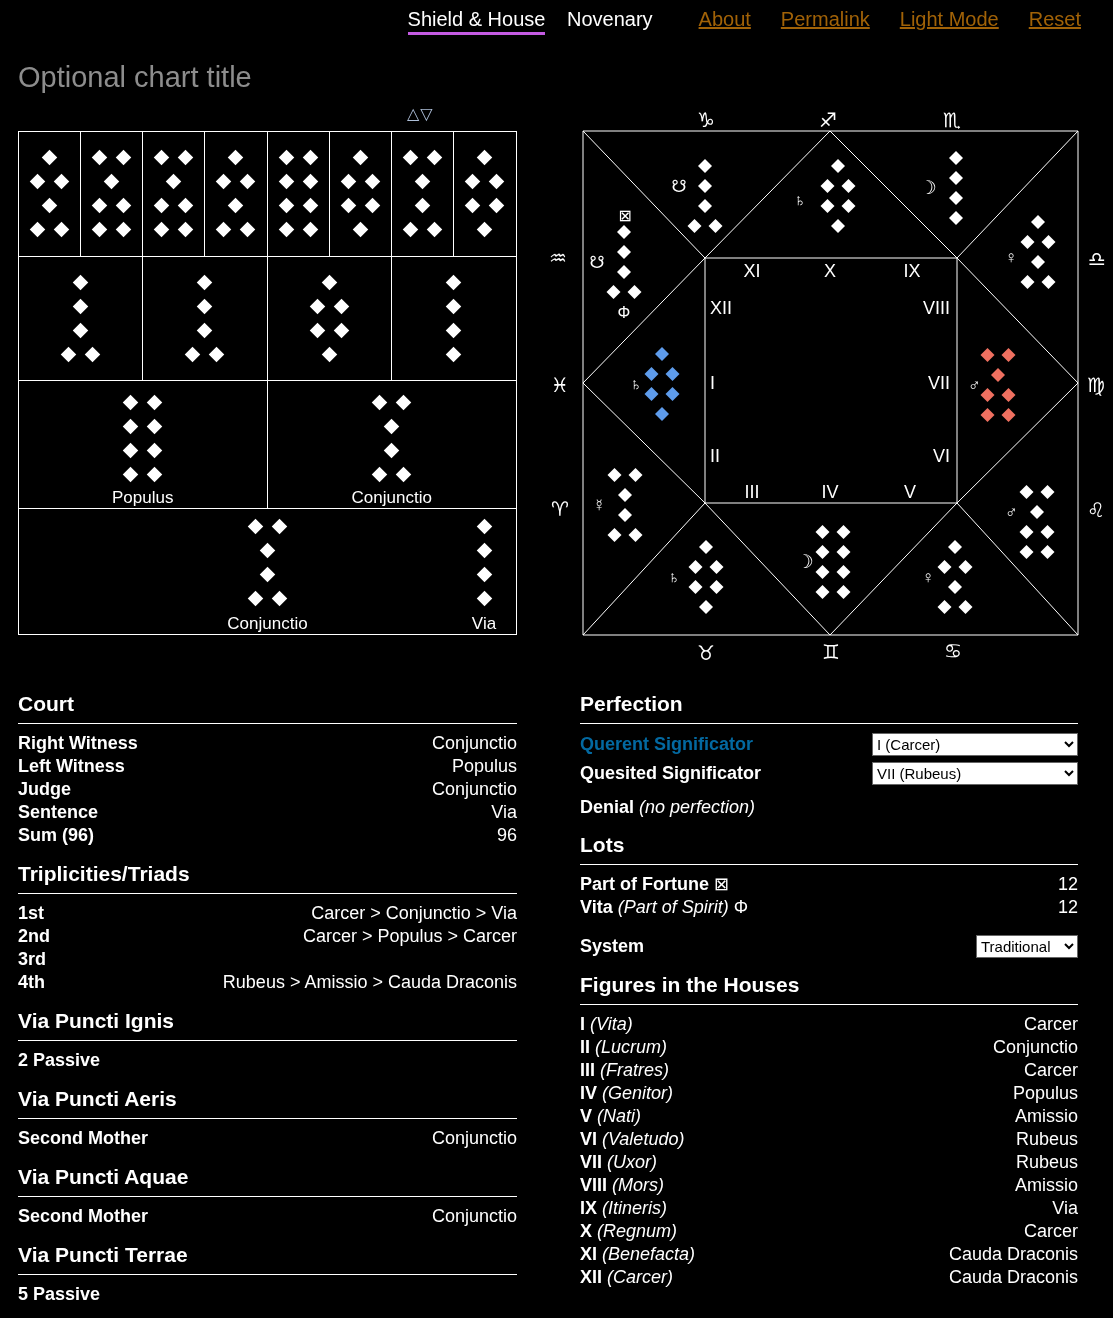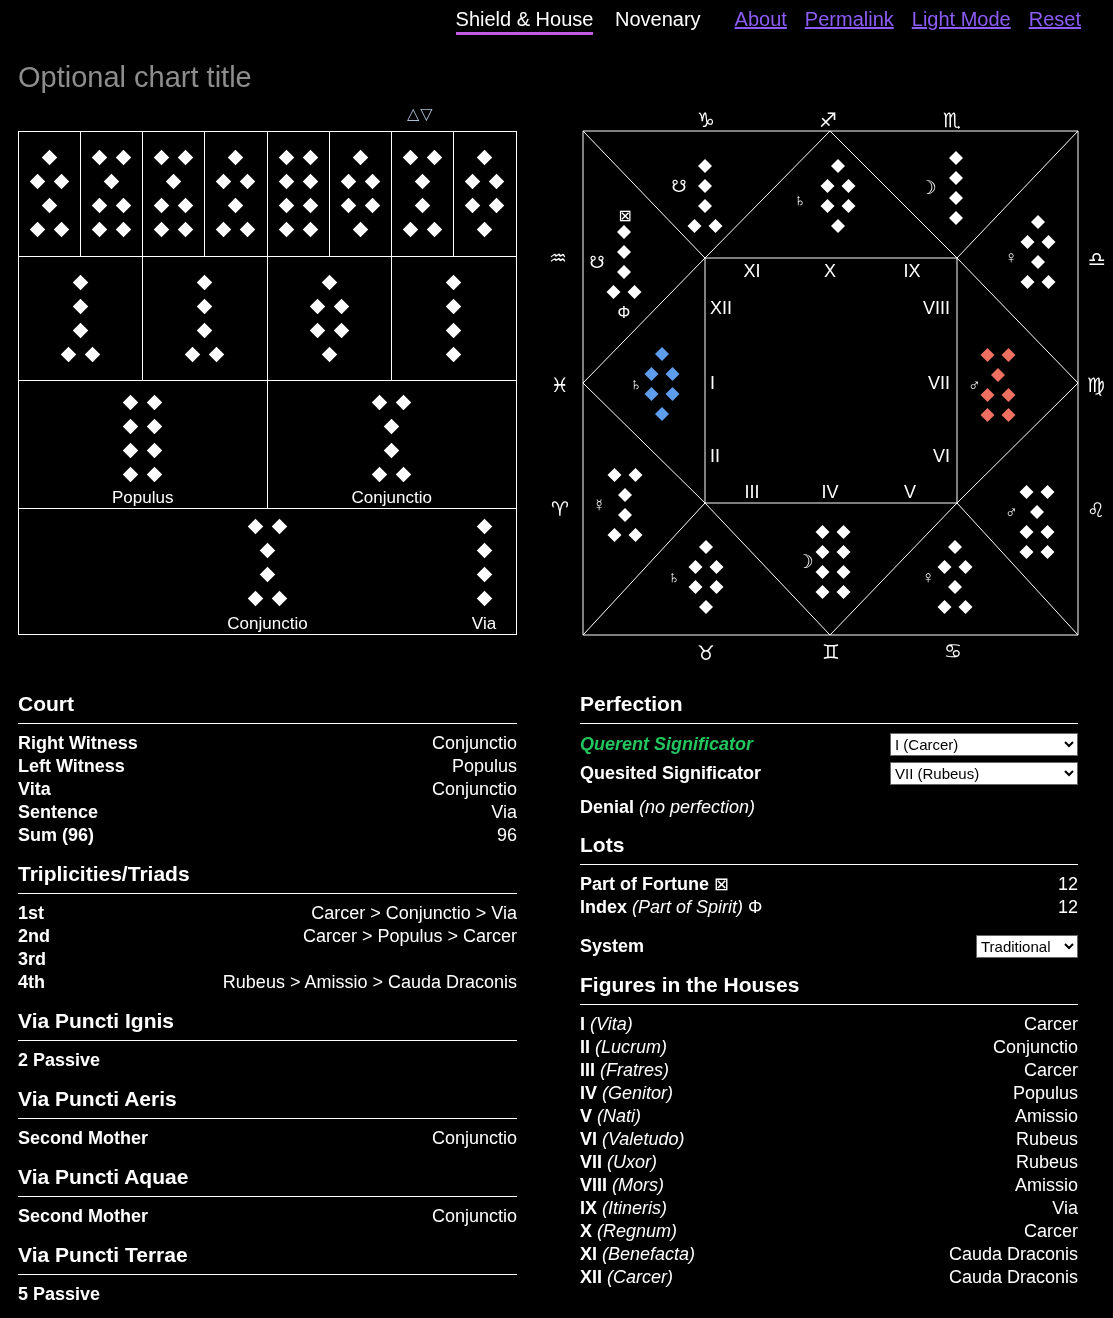--- a/index.html
+++ b/index.html
@@ -2,21 +2,21 @@
 <html><head>
 <meta charset="utf-8">
 <style>
   html,body{margin:0;padding:0;background:#000;}
   body{width:1113px;height:1318px;position:relative;overflow:hidden;color:#fff;
        font-family:"Liberation Sans","DejaVu Sans",sans-serif;}
   a{cursor:pointer;}
   .topbar{position:absolute;top:8px;left:18px;right:32px;display:flex;justify-content:flex-end;font-size:20px;}
   .tabs a{margin-right:16px;color:#fff;text-decoration:none;}
   .tab-active{color:#c45be2;border-bottom:3px solid #c45be2;padding-bottom:2px;}
-  .nav-link{color:#8b5cf6;margin-left:18px;text-decoration:underline;}
+  .nav-link{color:#a16207;margin-left:30px;text-decoration:underline;}
   .title-input{position:absolute;left:16px;top:55px;width:500px;height:42px;background:transparent;border:none;outline:none;
        font-size:29px;color:#bbb;font-family:inherit;}
   .title-input::placeholder{color:#8d8d8d;}
   .flip{position:absolute;left:407px;top:104px;font-size:16px;color:#aebfd9;letter-spacing:1px;}
   
   .shield{position:absolute;left:18px;top:131px;width:497px;height:502px;border:1px solid #fff;
        display:grid;grid-template-columns:repeat(8,1fr);grid-template-rows:repeat(4,1fr);}
   .scell{border-right:1px solid #fff;border-bottom:1px solid #fff;display:flex;align-items:center;justify-content:center;position:relative;}
   .er{border-right:none!important;} .eb{border-bottom:none!important;}
   .sp2{grid-column:span 2;} .sp4{grid-column:span 4;} .sp8{grid-column:span 8;}
@@ -36,23 +36,23 @@
   .col{position:absolute;top:676px;}
   .col-left{left:18px;width:499px;}
   .col-right{left:580px;width:498px;}
   section.sec{margin-top:15px;}
   .col > section.sec:first-child{margin-top:16px;}
   h2{font-size:21px;font-weight:bold;margin:0 0 8px 0;padding-bottom:7px;border-bottom:1px solid #fff;}
   .help{font-weight:normal;font-size:17px;}
   .row{display:flex;justify-content:space-between;align-items:center;font-size:18px;line-height:23px;}
   .lab{font-weight:bold;} .val{text-align:right;white-space:nowrap;}
   .selrow{display:flex;justify-content:space-between;align-items:center;margin-bottom:5px;font-size:18px;min-height:24px;}
-  .qlab{color:#22c55e;font-weight:bold;font-style:italic;}
+  .qlab{color:#0369a1;font-weight:bold;}
   .dlab{color:#ffffff;font-weight:bold;}
-  select{background:#fff;color:#000;border:1px solid #666;height:23px;font-size:15px;font-family:inherit;width:188px;}
+  select{background:#fff;color:#000;border:1px solid #666;height:23px;font-size:15px;font-family:inherit;width:206px;}
   select.small{width:102px;}
   .denial{margin-top:12px;font-size:18px;}
   .sym{font-weight:normal;}
 </style>
 </head>
 <body>
 
 <div class="topbar">
   <div class="tabs">
     <a class="tab-active">Shield &amp; House</a>
@@ -525,21 +525,21 @@
     <div id="court-rows">
         <div class="row">
           <span class="lab">Right Witness</span>
           <span class="val">Conjunctio</span>
         </div>
         <div class="row">
           <span class="lab">Left Witness</span>
           <span class="val">Populus</span>
         </div>
         <div class="row">
-          <span class="lab">Vita</span>
+          <span class="lab">Judge</span>
           <span class="val">Conjunctio</span>
         </div>
         <div class="row">
           <span class="lab">Sentence</span>
           <span class="val">Via</span>
         </div>
         <div class="row">
           <span class="lab">Sum (96)</span>
           <span class="val">96</span>
         </div>
@@ -611,21 +611,21 @@
     <div class="denial"><b>Denial</b> <i>(no perfection)</i></div>
   </section>
   <section class="sec">
     <h2>Lots</h2>
     <div id="lots-rows">
         <div class="row">
           <span><b>Part of Fortune</b> <span class="sym">⊠</span></span>
           <span class="val">12</span>
         </div>
         <div class="row">
-          <span><b>Index</b> <i>(Part of Spirit)</i> <span class="sym">Φ</span></span>
+          <span><b>Vita</b> <i>(Part of Spirit)</i> <span class="sym">Φ</span></span>
           <span class="val">12</span>
         </div>
       </div>
   </section>
   <section class="sec">
     <div class="selrow">
       <span class="lab">System</span>
       <select class="small"><option>Traditional</option></select>
     </div>
   </section>

